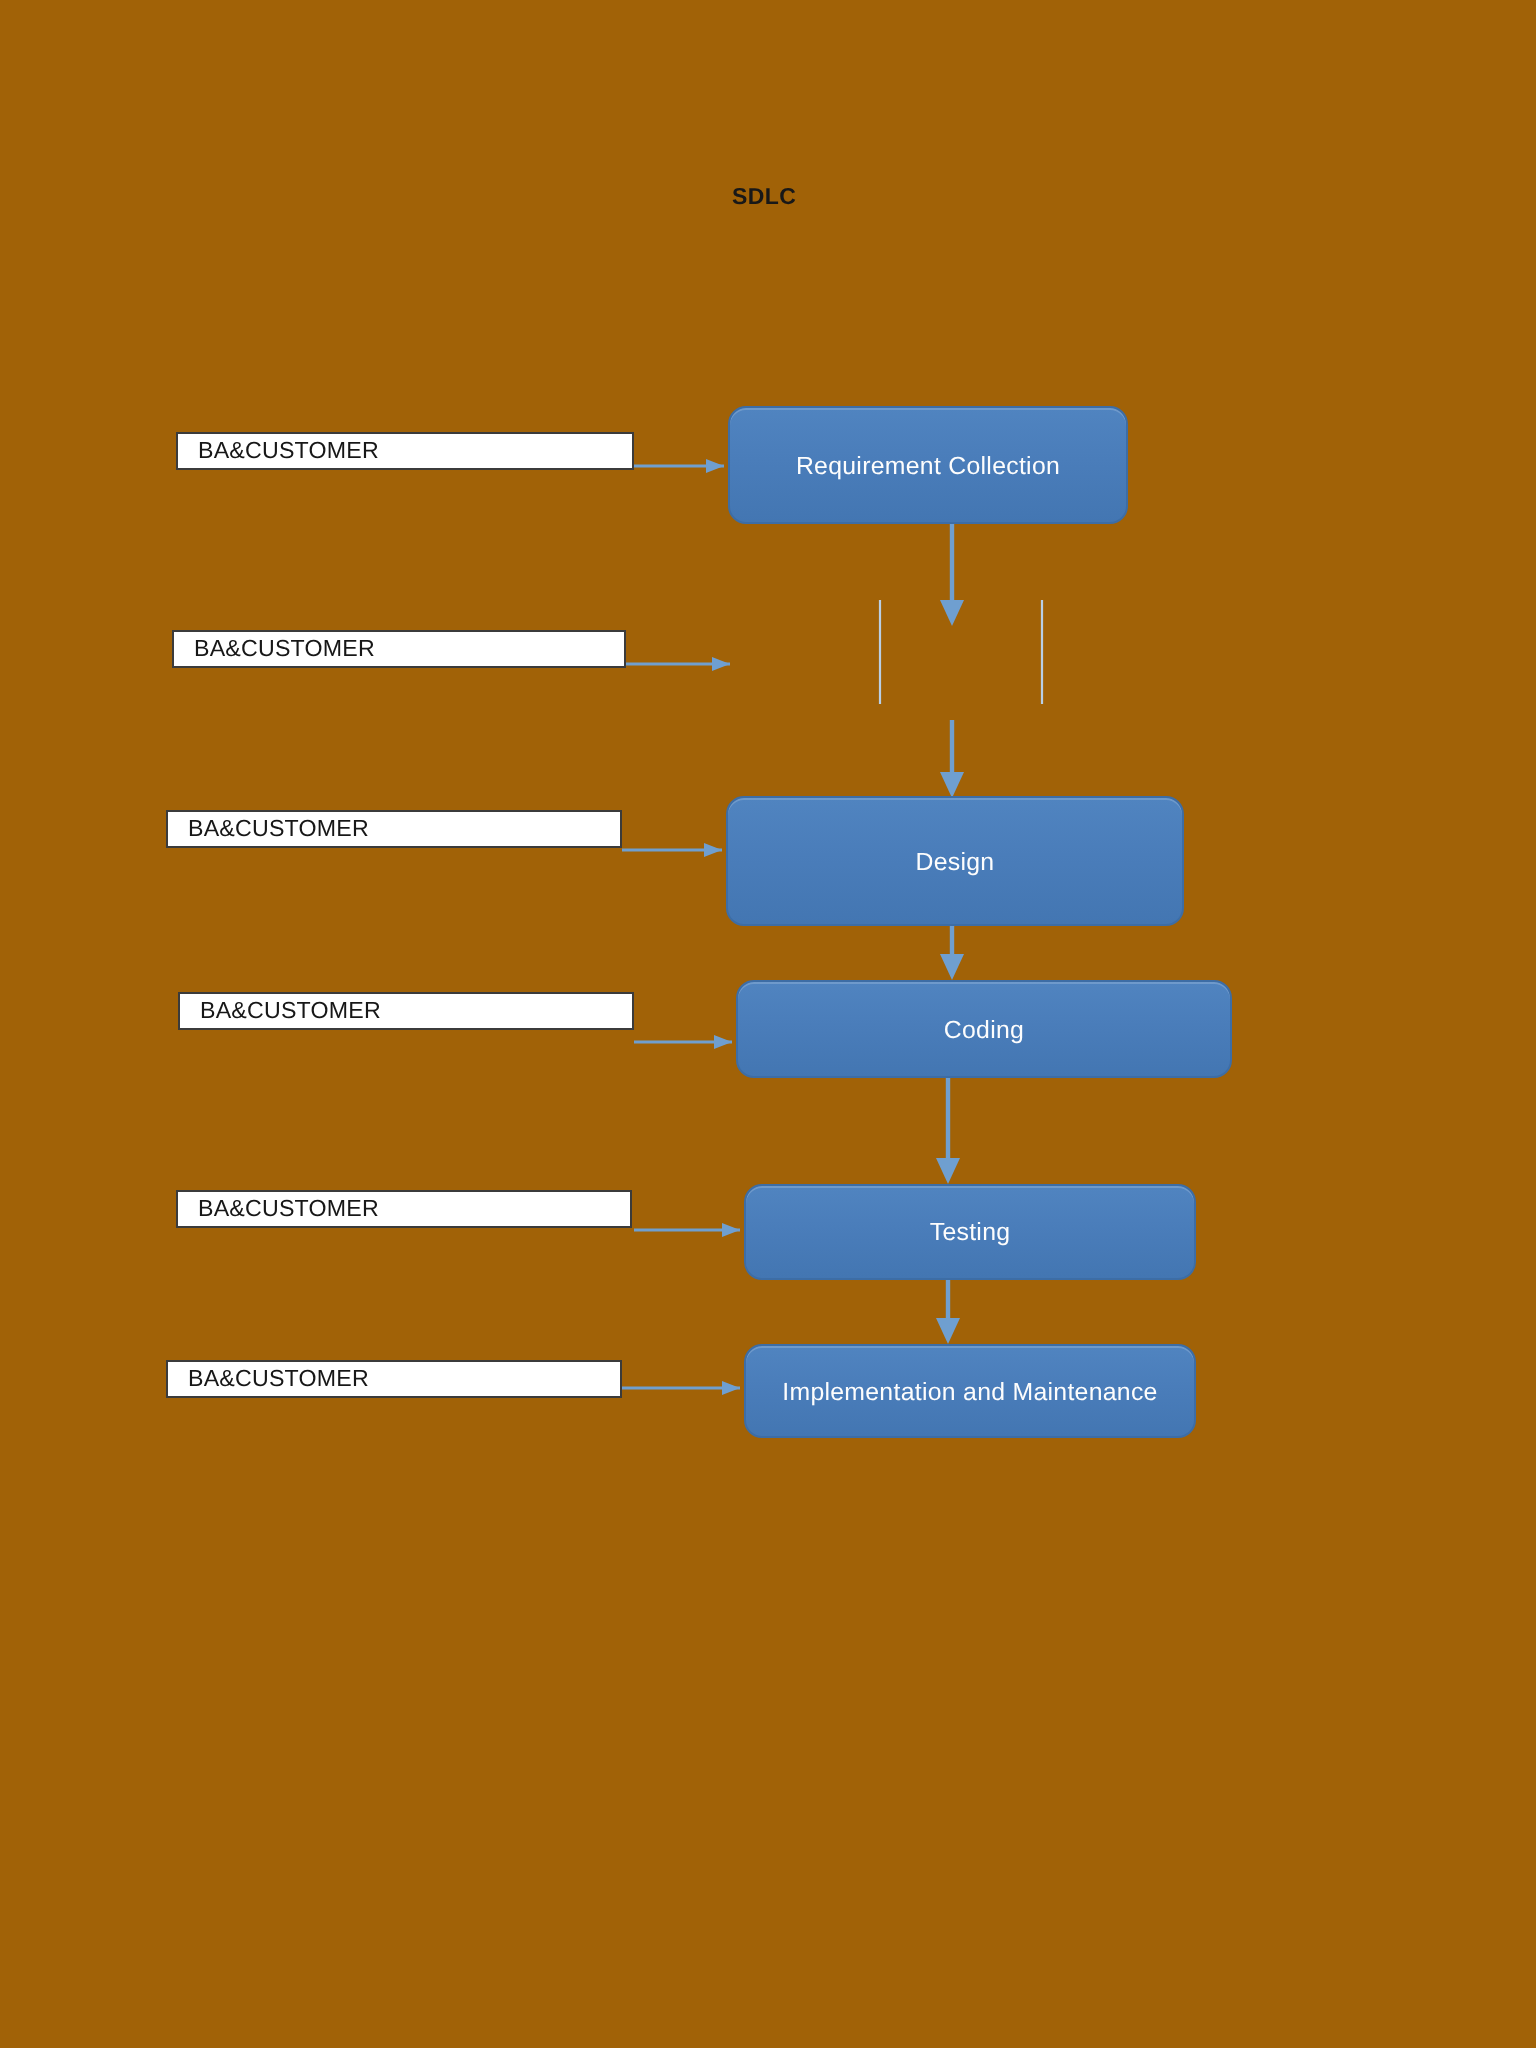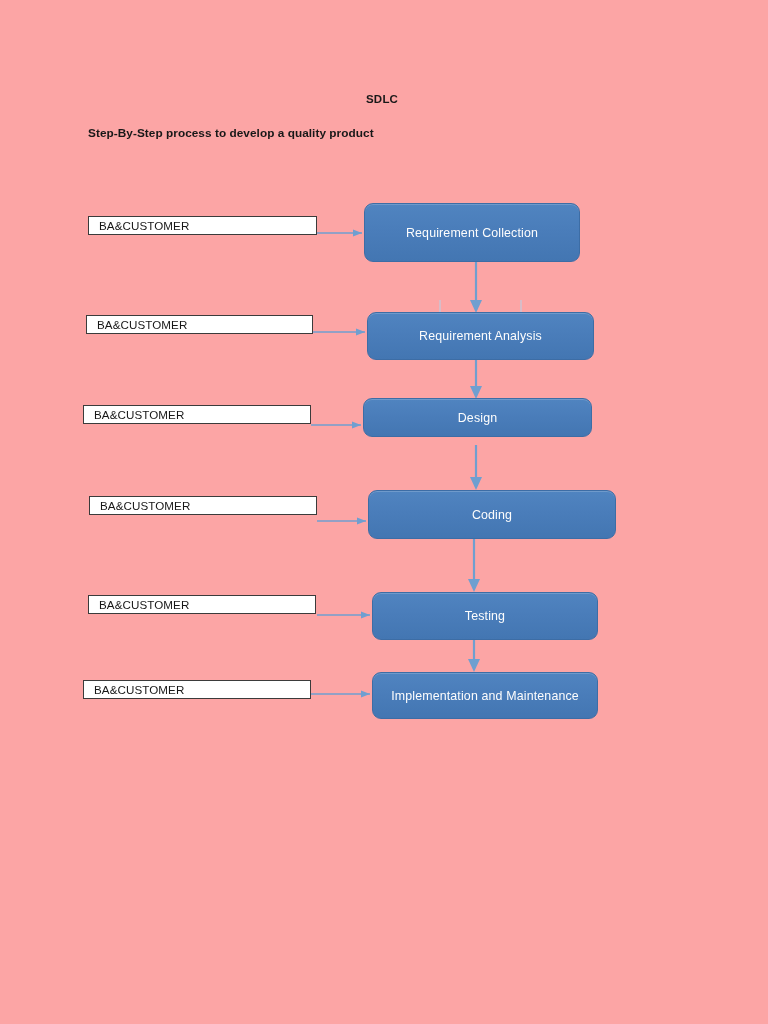--- a/index.html
+++ b/index.html
@@ -13,21 +13,21 @@
     background: #ffffff;
     font-family: "Liberation Sans", sans-serif;
     position: relative;
     overflow: hidden;
   }
 
   #page {
     position: relative;
     width: 768px;
     height: 1024px;
-    background: #fca5a5;
+    background: #a16207;
   }
 
   
   .doc-title {
     position: absolute;
     left: 366px;
     top: 93px;
     font-size: 11.5px;
     font-weight: bold;
     color: #181818;
@@ -111,21 +111,20 @@
     fill: none;
   }
 </style>
 </head>
 <body>
 
 <div id="page">
 
   <div class="doc-title">SDLC</div>
 
-  <div class="doc-subtitle">Step-By-Step process to develop a quality product</div>
 
   <svg class="connector-svg" viewBox="0 0 768 1024" xmlns="http://www.w3.org/2000/svg">
 
     <line class="ghost-line" x1="440" y1="300" x2="440" y2="352"></line>
     <line class="ghost-line" x1="521" y1="300" x2="521" y2="352"></line>
 
     <g>
       <line class="conn-line" x1="317" y1="233" x2="362" y2="233"></line>
       <polygon class="conn-head" points="362,233 353,229.5 353,236.5"></polygon>
     </g>
@@ -189,29 +188,26 @@
   </div>
 
   <div class="actor-box" style="left:88px; top:595px; width:228px;">
     <span class="actor-label">BA&amp;CUSTOMER</span>
   </div>
 
   <div class="actor-box" style="left:83px; top:680px; width:228px;">
     <span class="actor-label">BA&amp;CUSTOMER</span>
   </div>
 
-  <div class="stage-box" style="left:364px; top:203px; width:216px; height:59px;align-items:center;">
+  <div class="stage-box" style="left:364px; top:203px; width:200px; height:59px;align-items:center;">
     <span class="stage-label">Requirement Collection</span>
   </div>
 
-  <div class="stage-box" style="left:367px; top:312px; width:227px; height:48px;">
-    <span class="stage-label">Requirement Analysis</span>
-  </div>
-
-  <div class="stage-box" style="left:363px; top:398px; width:229px; height:39px;">
+
+  <div class="stage-box" style="left:363px; top:398px; width:229px; height:65px;">
     <span class="stage-label">Design</span>
   </div>
 
   <div class="stage-box" style="left:368px; top:490px; width:248px; height:49px;">
     <span class="stage-label">Coding</span>
   </div>
 
   <div class="stage-box" style="left:372px; top:672px; width:226px; height:47px;">
     <span class="stage-label">Implementation and Maintenance</span>
   </div>

